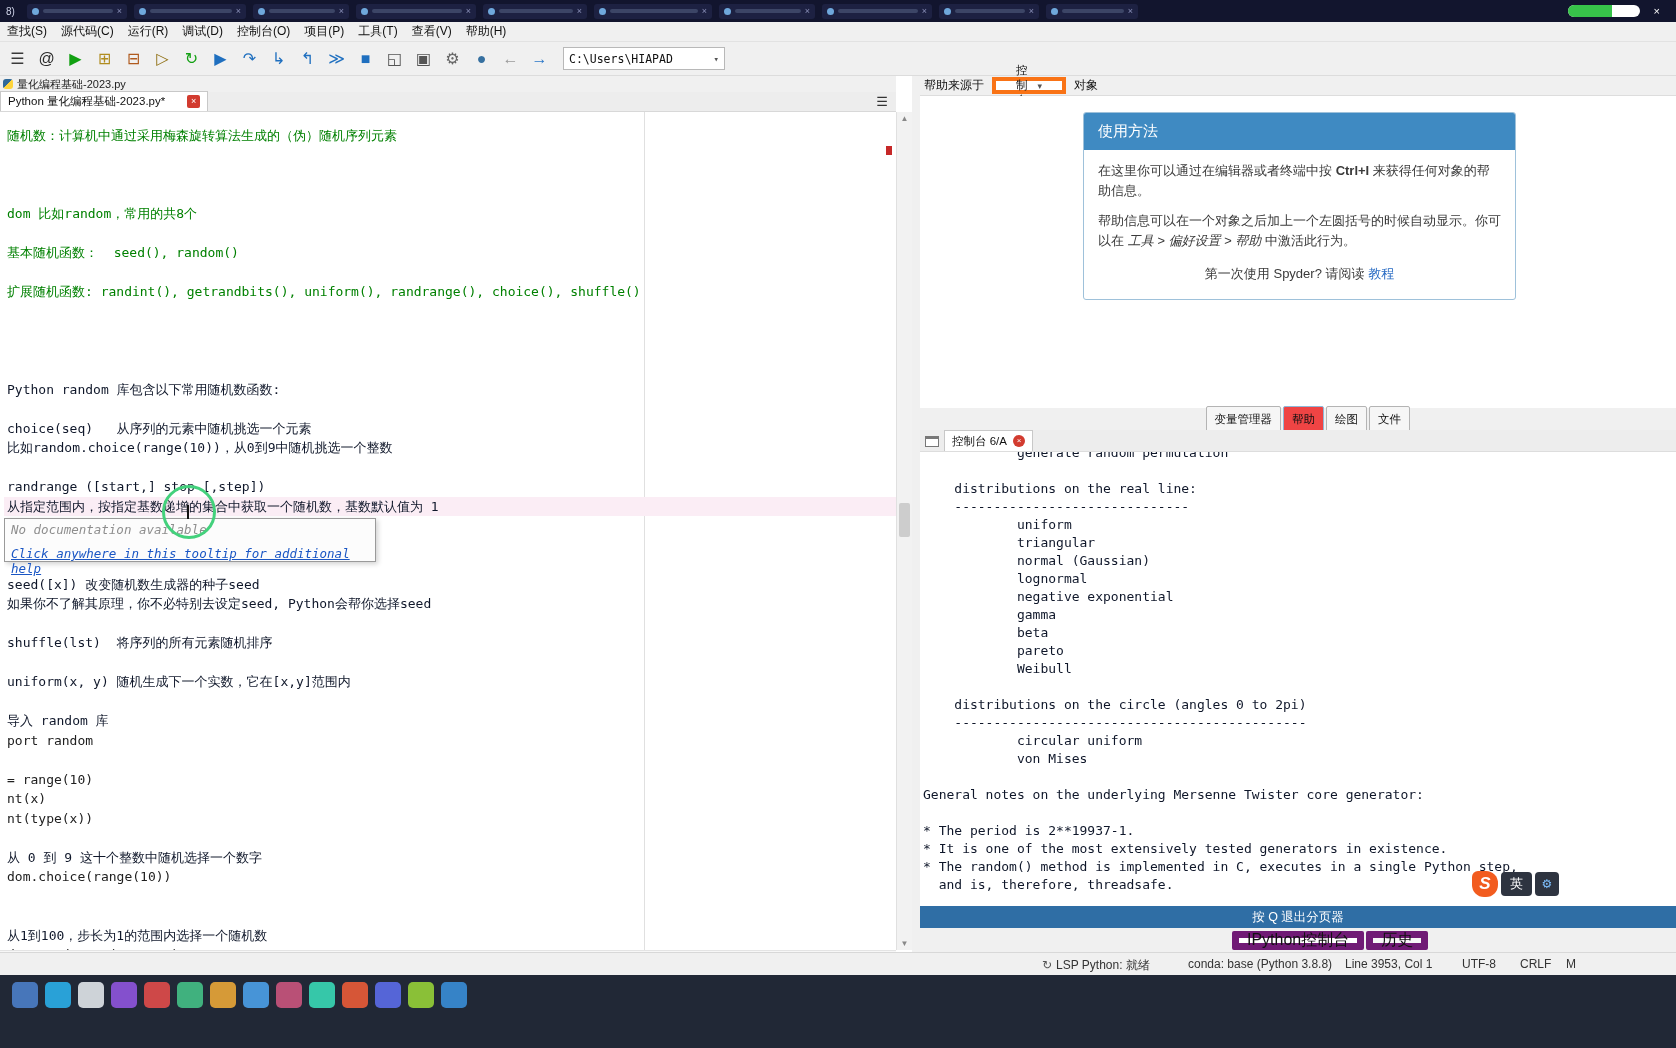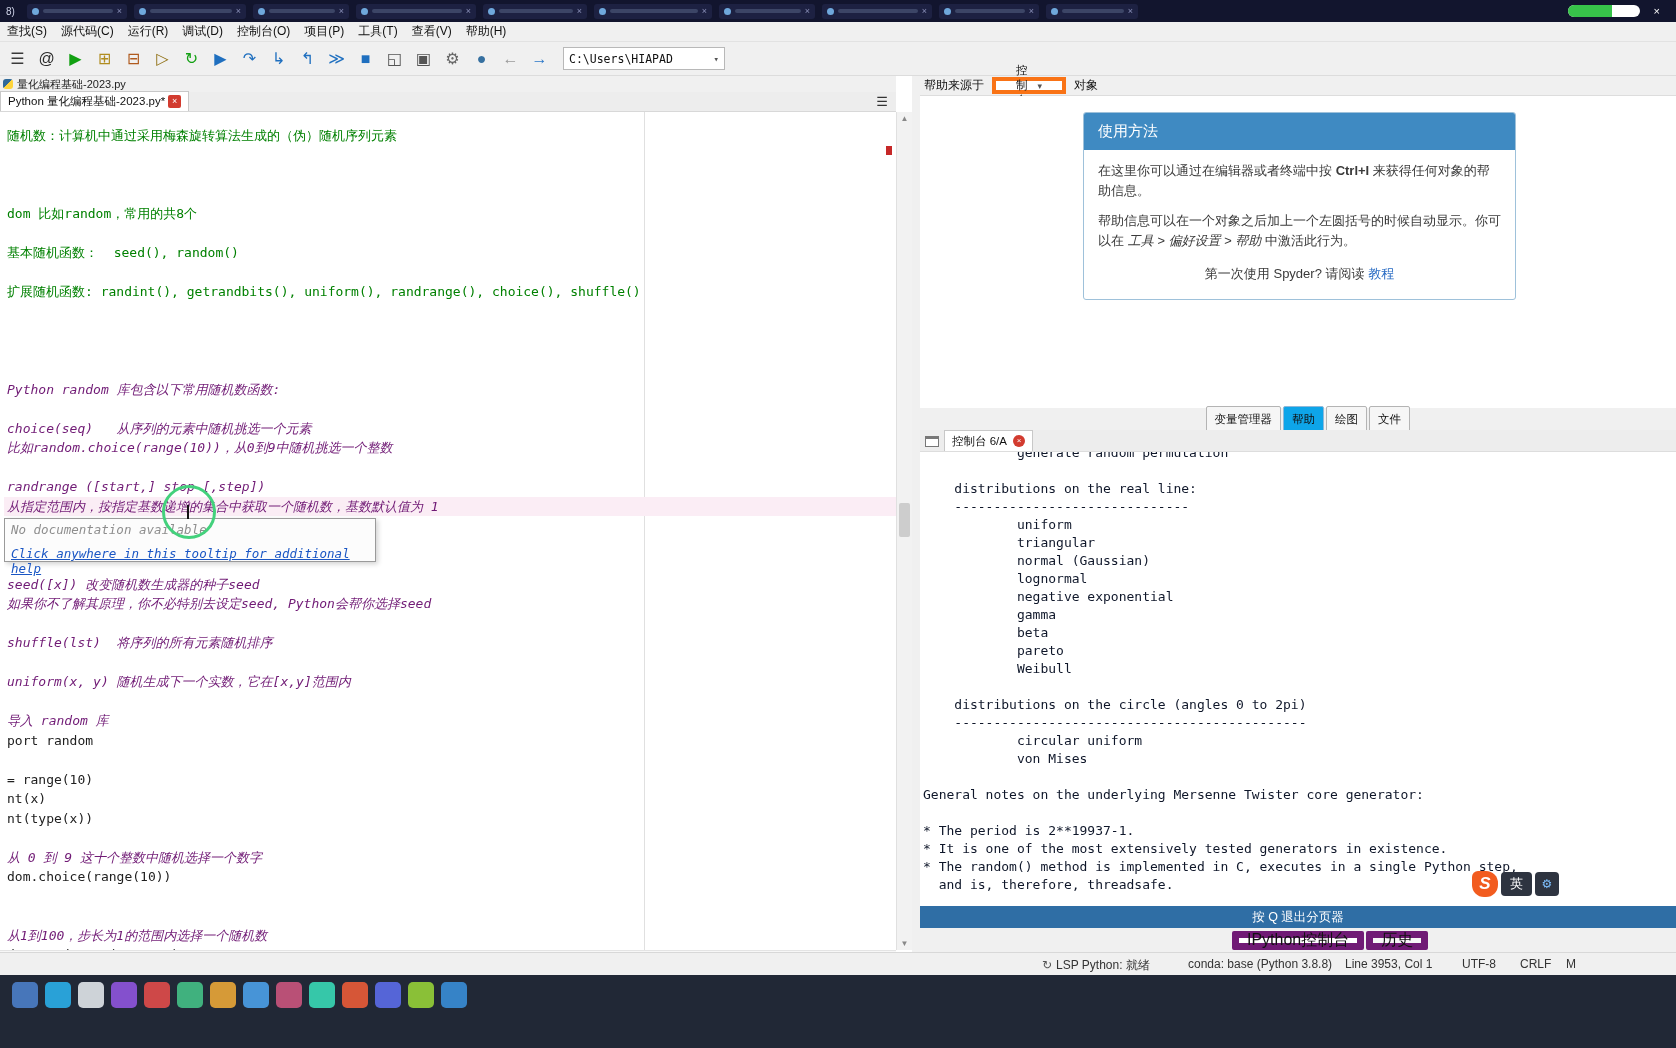--- a/index.html
+++ b/index.html
@@ -32,32 +32,32 @@
   .tb-path{margin-left:10px;width:150px;height:21px;background:#fff;border:1px solid #b8b8b8;display:flex;align-items:center;
            justify-content:space-between;padding:0 5px;font-size:11.5px;font-family:"DejaVu Sans Mono",monospace}
   .combo-arrow{font-size:9px;color:#555}
 
   
   #ed-title{position:absolute;top:76px;left:0;width:896px;height:16px;background:#f0f0f0;font-size:11px;color:#222;
             display:flex;align-items:center;gap:4px;padding-left:3px;box-sizing:border-box}
   .py-ico{width:10px;height:10px;border-radius:3px;background:linear-gradient(135deg,#306998 50%,#ffd43b 50%)}
   #ed-tabbar{position:absolute;top:92px;left:0;width:896px;height:20px;background:#ededed;border-bottom:1px solid #d8d8d8;
              display:flex;align-items:flex-end;box-sizing:border-box}
-  .ed-tab{height:19px;background:#fff;border:1px solid #c8c8c8;border-bottom:none;display:flex;align-items:center;gap:3px;
+  .ed-tab{height:19px;background:#fff;border:1px solid #c8c8c8;border-bottom:none;display:flex;align-items:center;gap:22px;
           padding:0 7px;font-size:11.5px}
   .tab-close{width:13px;height:13px;background:#d23b2f;color:#fff;font-size:9px;line-height:13px;text-align:center;border-radius:2px}
   .pane-menu{margin-left:auto;margin-right:8px;font-size:13px;color:#333;align-self:center}
 
   #editor{position:absolute;top:112px;left:4px;width:896px;height:838px;background:#fff;overflow:hidden}
   .edge-line{position:absolute;left:640px;top:0;bottom:0;width:1px;background:#e0e0e0}
   #ed-lines{position:absolute;left:0;top:14px;width:100%}
   .ed-line{height:19.5px;line-height:19.5px;font-family:"DejaVu Sans Mono",monospace;font-size:13px;white-space:pre;
            padding-left:3px;color:#202020}
   .ed-line.str{color:#008000}
-  .ed-line.cmt{color:#701a75;font-style:italic}
+  .ed-line.cmt{color:#0f172a;}
   .ed-line.hl{background:#fbedf5}
   .err-mark{position:absolute;right:8px;top:34px;width:6px;height:9px;background:#c62828}
   #tooltip{position:absolute;left:0;top:406px;width:372px;height:44px;background:#fcfcfc;border:1px solid #9a9a9a;
            box-shadow:2px 2px 5px rgba(0,0,0,.18);box-sizing:border-box;padding:3px 6px;
            font-family:"DejaVu Sans Mono",monospace;font-size:12.5px}
   .tip-gray{color:#8e8e8e;font-style:italic}
   .tip-link{color:#1a56c4;font-style:italic;text-decoration:underline;margin-top:9px}
   #cursor-ring{position:absolute;left:158px;top:373px;width:54px;height:54px;border:3px solid #43d17c;border-radius:50%;box-sizing:border-box}
   #ibeam{position:absolute;left:183px;top:393px;width:2px;height:14px;background:#111}
 
@@ -79,21 +79,21 @@
   .card-title{height:37px;background:#3f8ac2;color:#fff;font-size:15px;display:flex;align-items:center;padding-left:14px}
   .card-body{padding:11px 14px 13px;font-size:13px;color:#3a3a3a;line-height:1.5}
   .card-body p{margin:0 0 11px}
   .card-body .center{text-align:center;margin:14px 0 2px}
   .link{color:#2a6cc4;cursor:pointer}
 
   #panel-tabs{position:absolute;left:920px;top:408px;width:756px;height:22px;background:#f0f0f0;display:flex;
               justify-content:flex-end;align-items:center;gap:2px;padding-right:266px;box-sizing:border-box}
   .ptab{height:18px;border:1px solid #b4b4b4;background:#f6f6f6;font-size:11.5px;display:flex;align-items:center;
         padding:12px 8px;border-radius:2px;box-sizing:border-box}
-  .ptab.active{background:#0ea5e9;border-color:#8fb8d8}
+  .ptab.active{background:#ef4444;border-color:#8fb8d8}
 
   
   #console-tabbar{position:absolute;left:920px;top:430px;width:756px;height:22px;background:#ededed;border-bottom:1px solid #ddd;
                   display:flex;align-items:flex-end;gap:5px;padding-left:5px;box-sizing:border-box}
   .term-ico{width:14px;height:11px;border:1px solid #777;border-top:3px solid #777;background:#fff;margin-bottom:4px;box-sizing:border-box}
   .con-tab{height:20px;background:#fff;border:1px solid #c8c8c8;border-bottom:none;display:flex;align-items:center;gap:6px;
            padding:0 7px;font-size:11.5px}
   .con-close{width:12px;height:12px;background:#d23b2f;color:#fff;font-size:8px;line-height:12px;text-align:center;border-radius:6px}
   #console{position:absolute;left:920px;top:452px;width:756px;height:454px;background:#fff;overflow:hidden}
   #con-lines{margin-top:-8px}

